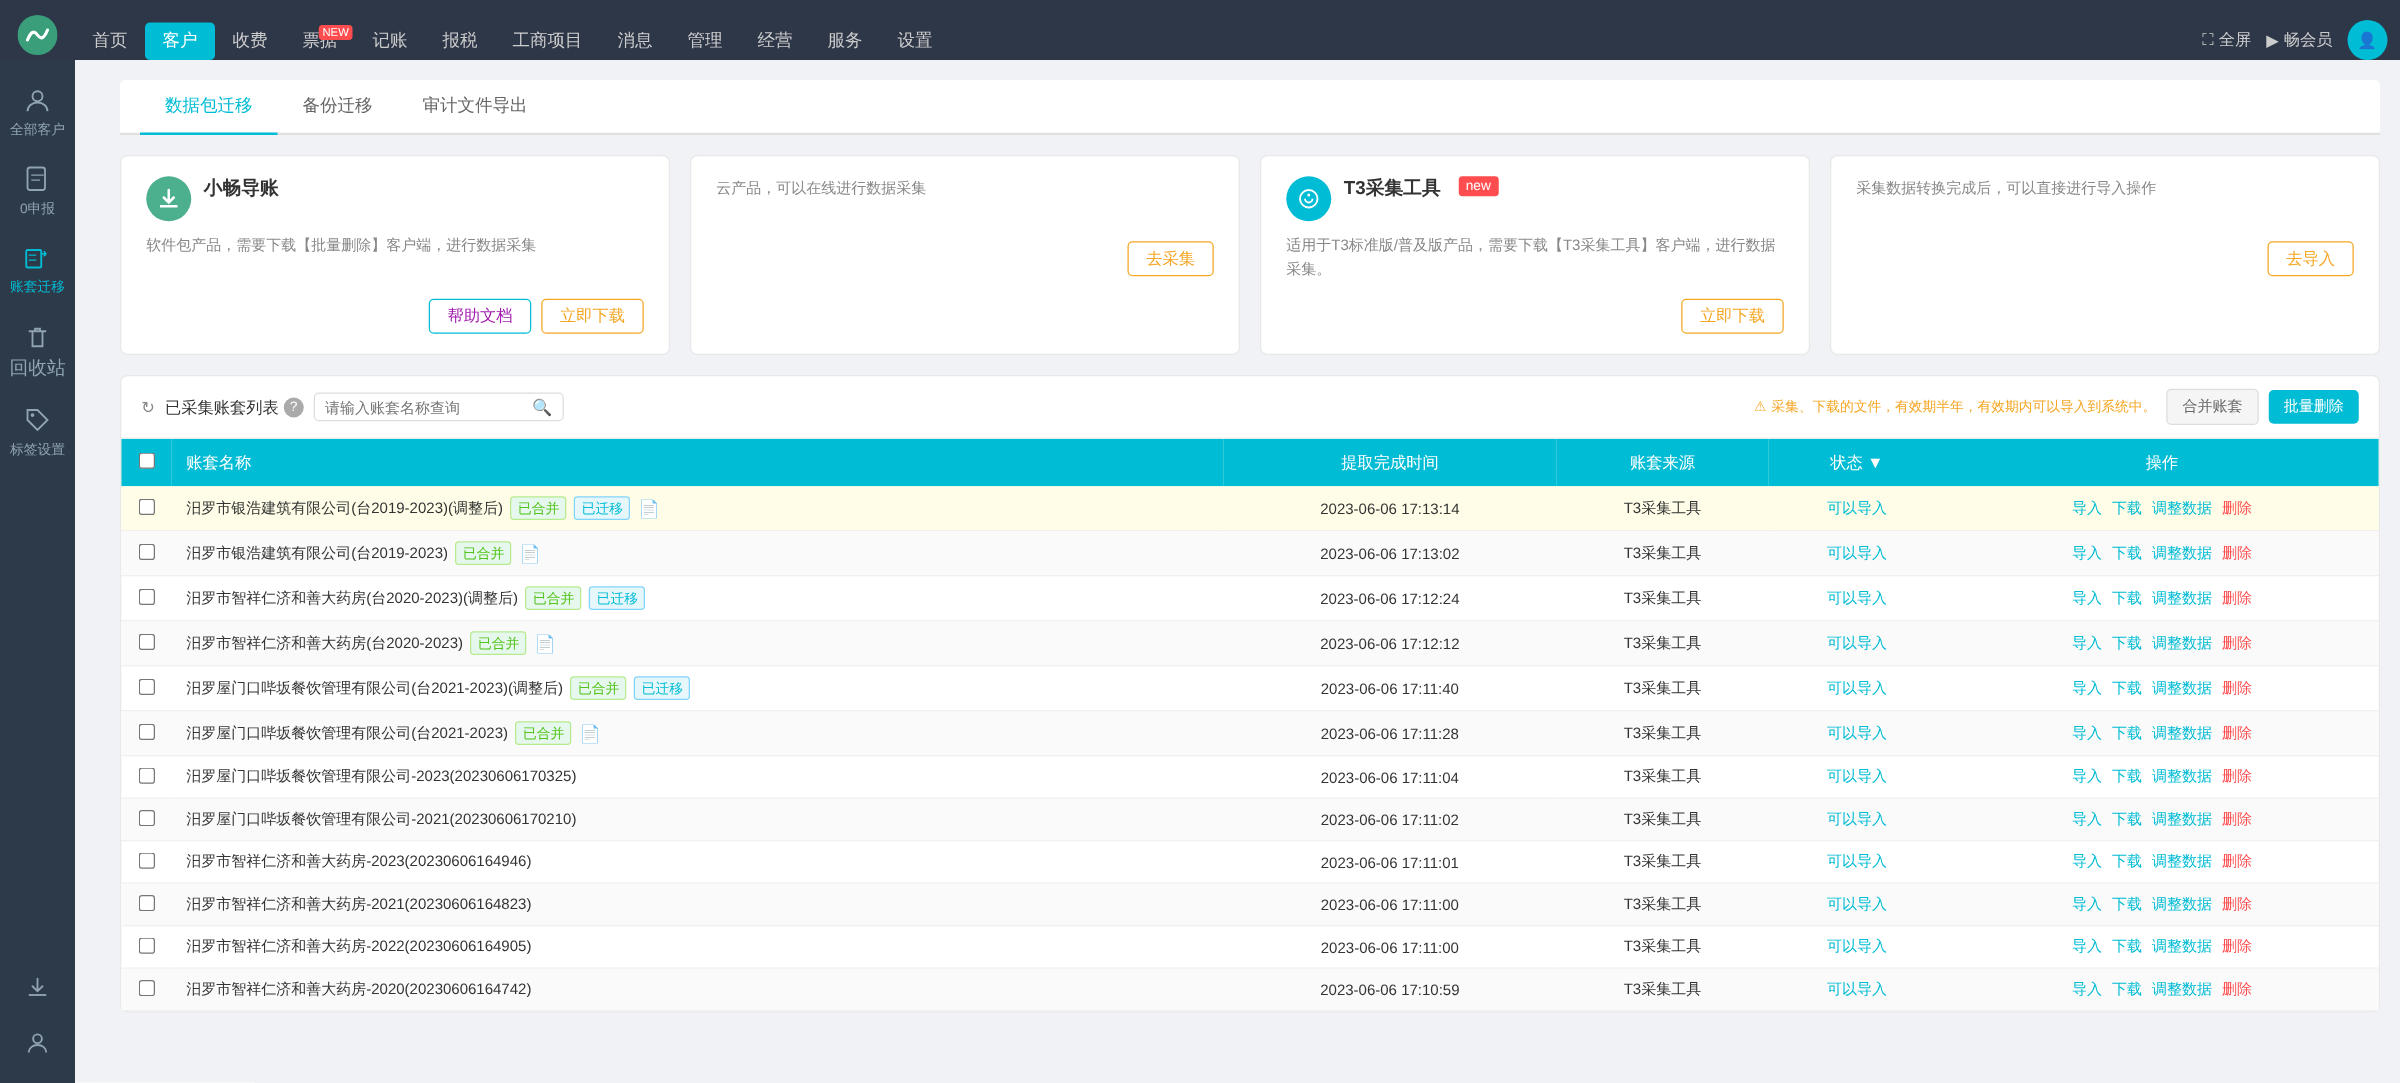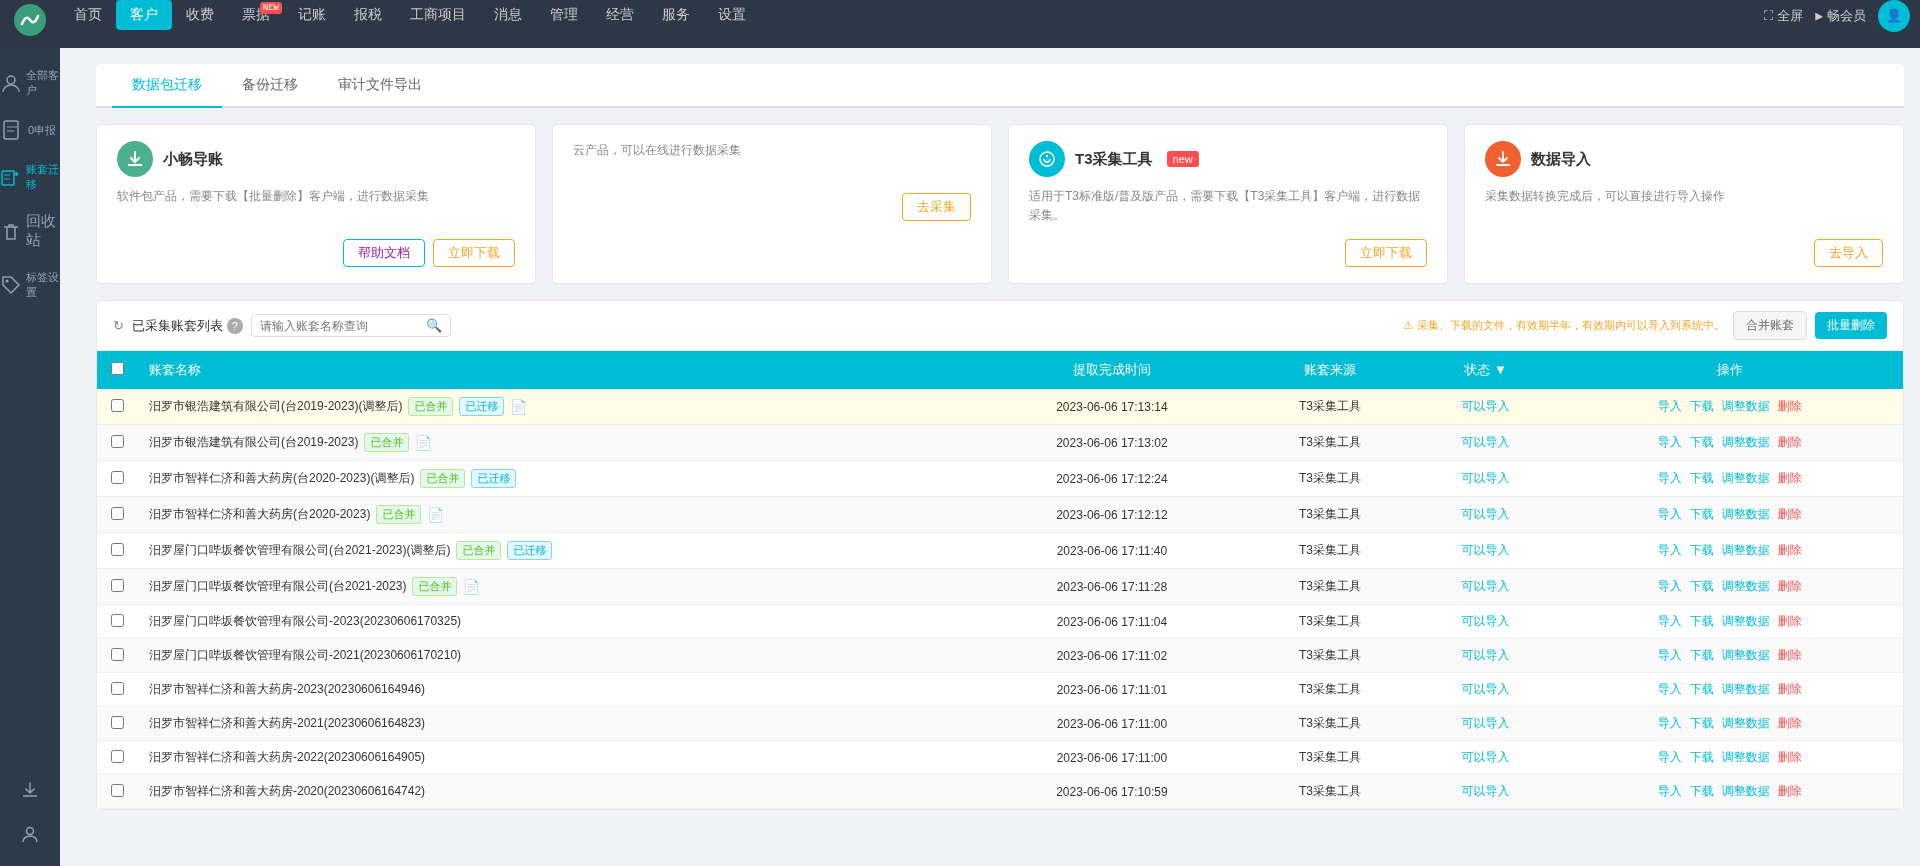--- a/index.html
+++ b/index.html
@@ -3,26 +3,25 @@
   <meta charset="utf-8">
   <style>
     * { box-sizing: border-box; margin: 0; padding: 0; }
     body { font-family: 'Microsoft YaHei', Arial, sans-serif; font-size: 13px; background: #f0f2f5; color: #333; overflow: hidden; }
 
     
     .top-nav {
       height: 48px;
       background: #2d3748;
       display: flex;
-      align-items: flex-start;
+      align-items: flex-end;
       padding: 0 10px;
       position: fixed;
       top: 0; left: 0; right: 0;
       z-index: 100;
-      font-family: Liberation Mono, monospace;
     }
     .top-nav .logo {
       width: 40px;
       height: 40px;
       display: flex; align-items: center; justify-content: center;
       margin-right: 10px;
     }
     .top-nav .logo svg { width: 32px; height: 32px; }
     .nav-items { display: flex; align-items: center; flex: 1; }
     .nav-item {
@@ -59,21 +58,21 @@
     .sidebar {
       position: fixed;
       top: 48px; left: 0; bottom: 0;
       width: 60px;
       background: #2d3a4a;
       display: flex; flex-direction: column; align-items: center;
       padding-top: 10px;
       z-index: 99;
     }
     .sidebar-item {
-      display: flex; flex-direction: row; align-items: center;
+      display: flex; flex-direction: column; align-items: center;
       color: #8fa3b1;
       padding: 10px 0;
       width: 100%;
       cursor: pointer;
       font-size: 11px;
       gap: 4px;
     }
     .sidebar-item .s-icon {
       width: 24px; height: 24px;
       display: flex; align-items: center; justify-content: center;
@@ -119,21 +118,21 @@
     }
     .card {
       flex: 1;
       background: #fff;
       border-radius: 6px;
       padding: 16px 20px;
       border: 1px solid #e8e8e8;
       position: relative;
     }
     .card-header {
-      display: flex; align-items: center; gap: 10px; margin-bottom: 10px;
+      display: flex; align-items: flex-start; gap: 10px; margin-bottom: 10px;
     }
     .card-icon {
       width: 36px; height: 36px; border-radius: 50%;
       display: flex; align-items: center; justify-content: center;
       font-size: 18px; color: #fff;
     }
     .card-icon.green { background: #4caf8e; }
     .card-icon.orange { background: #f5a623; }
     .card-icon.blue { background: #00bcd4; }
     .card-icon.red-orange { background: #f06030; }
@@ -409,28 +408,20 @@
         <span class="card-title">T3采集工具</span>
         <span style="background:#ff4d4f;color:#fff;font-size:11px;padding:2px 6px;border-radius:3px;margin-left:4px;">new</span>
       </div>
       <div class="card-desc">适用于T3标准版/普及版产品，需要下载【T3采集工具】客户端，进行数据采集。</div>
       <div class="card-actions">
         <button class="btn-outline">立即下载</button>
       </div>
     </div>
 
     <div class="card">
-      <div class="card-header">
-        <div class="card-icon red-orange">
-          <svg width="20" height="20" viewBox="0 0 20 20" fill="none">
-            <path d="M4 16h12M10 3v10M6 9l4 4 4-4" stroke="#fff" stroke-width="1.8" stroke-linecap="round"></path>
-          </svg>
-        </div>
-        <span class="card-title">数据导入</span>
-      </div>
       <div class="card-desc">采集数据转换完成后，可以直接进行导入操作</div>
       <div class="card-actions">
         <button class="btn-outline">去导入</button>
       </div>
     </div>
   </div>
 
   <div class="table-section">
     <div class="table-toolbar">
       <span style="color:#888;font-size:13px;cursor:pointer;">↻</span>

